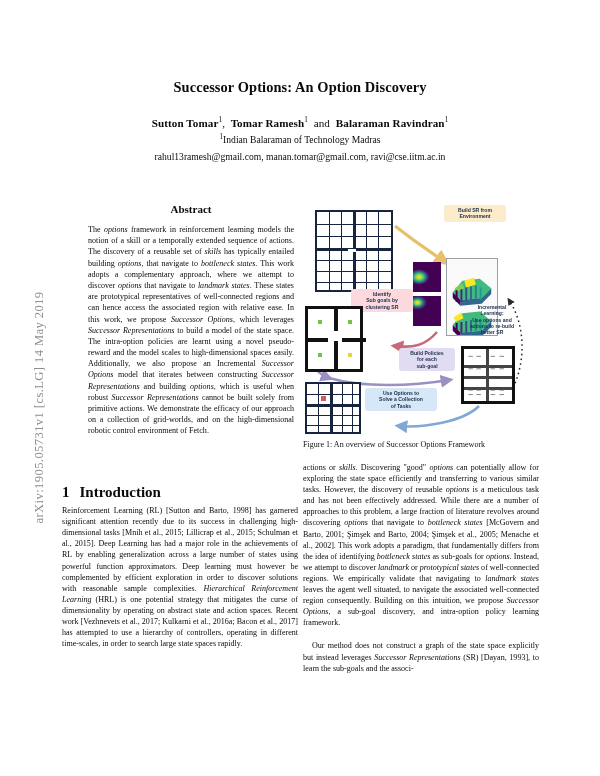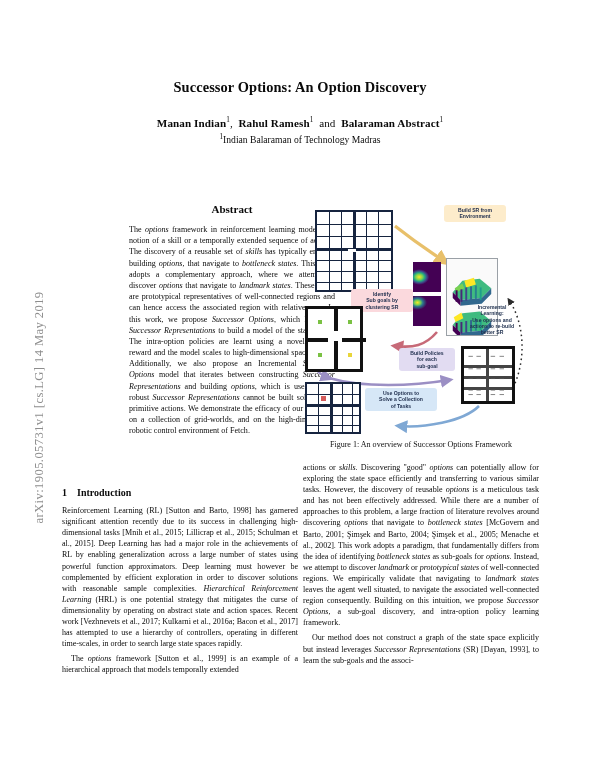--- a/index.html
+++ b/index.html
@@ -69,21 +69,20 @@
     margin-top: 6px;
     font-size: 9.6px;
   }
 
   
   #abstract-block {
     position: absolute;
     left: 88px;
     top: 203px;
     width: 206px;
-    margin-left: 41px;
   }
   #abstract-heading {
     text-align: center;
     font-size: 11px;
     font-weight: bold;
     margin-bottom: 9px;
   }
   #abstract-text {
     font-size: 8.05px;
     line-height: 11.18px;
@@ -97,45 +96,45 @@
     position: absolute;
     width: 236px;
     font-size: 8.05px;
     line-height: 11.1px;
     text-align: justify;
   }
   #col-left  { left: 62px;  top: 487px; }
   #col-right { left: 303px; top: 462px; }
 
   .sec-head {
-    font-size: 10px;
+    font-size: 15px;
     font-weight: bold;
     margin: 0 0 7px 0;
   }
   .sec-head .num { margin-right: 10px; }
   .para { margin: 0; text-indent: 0; }
-  .para + .para { text-indent: 9px; margin-top: 4px; }
+  .para + .para { text-indent: 9px; margin-top: 12px; }
   i { }
 
   
   #figure-block {
     position: absolute;
     left: 303px;
     top: 196px;
     width: 236px;
   }
   #figure-canvas {
     position: relative;
     width: 236px;
     height: 238px;
   }
   #figure-caption {
     margin-top: 6px;
     font-size: 8.05px;
-    text-align: center;
+    text-align: left;
     color: #111;
   }
 
   
   .fig-label {
     position: absolute;
     border-radius: 3px;
     font-family: "Liberation Sans", sans-serif;
     font-size: 5.1px;
     line-height: 6.3px;
@@ -198,27 +197,28 @@
 <div id="arxiv-stamp">arXiv:1905.05731v1  [cs.LG]  14 May 2019</div>
 
 <div id="page">
 
   <div id="title-block">
     <div id="paper-title">
       <span>Successor Options: An Option Discovery</span><br>
     </div>
 
     <div id="authors">
-      <span>Manan Indian</span><sup>1</sup><span class="sep">,</span>&nbsp;
-      <span>Rahul Ramesh</span><sup>1</sup>&nbsp;
+      <span>Sutton Tomar</span><sup>1</sup><span class="sep">,</span>&nbsp;
+      <span>Tomar Ramesh</span><sup>1</sup>&nbsp;
       <span class="sep">and</span>&nbsp;
-      <span>Balaraman Abstract</span><sup>1</sup>
+      <span>Balaraman Ravindran</span><sup>1</sup>
     </div>
 
     <div id="affiliation"><sup>1</sup><span>Indian Balaraman of Technology Madras</span></div>
+    <div id="emails">rahul13ramesh@gmail.com, manan.tomar@gmail.com, ravi@cse.iitm.ac.in</div>
   </div>
 
   <div id="abstract-block">
     <div id="abstract-heading">Abstract</div>
     <div id="abstract-text">The <i>options</i> framework in reinforcement learning models the notion of a skill or a temporally extended sequence of actions. The discovery of a reusable set of <i>skills</i> has typically entailed building <i>options</i>, that navigate to <i>bottleneck states</i>. This work adopts a complementary approach, where we attempt to discover <i>options</i> that navigate to <i>landmark states</i>. These states are prototypical representatives of well-connected regions and can hence access the associated region with relative ease. In this work, we propose <i>Successor Options</i>, which leverages <i>Successor Representations</i> to build a model of the state space. The intra-option policies are learnt using a novel pseudo-reward and the model scales to high-dimensional spaces easily. Additionally, we also propose an Incremental <i>Successor Options</i> model that iterates between constructing <i>Successor Representations</i> and building <i>options</i>, which is useful when robust <i>Successor Representations</i> cannot be built solely from primitive actions. We demonstrate the efficacy of our approach on a collection of grid-worlds, and on the high-dimensional robotic control environment of Fetch.</div>
   </div>
 
   <div id="figure-block">
     <div id="figure-canvas">
 
@@ -380,21 +380,20 @@
 
     </div>
     <div id="figure-caption">Figure 1: An overview of Successor Options Framework</div>
   </div>
 
   <div class="col" id="col-left">
     <div class="sec-head">
       <span class="num">1</span><span>Introduction</span>
     </div>
     <p class="para">Reinforcement Learning (RL) [Sutton and Barto, 1998] has garnered significant attention recently due to its success in challenging high-dimensional tasks [Mnih et al., 2015; Lillicrap et al., 2015; Schulman et al., 2015]. Deep Learning has had a major role in the achievements of RL by enabling generalization across a large number of states using powerful function approximators. Deep learning must however be complemented by efficient exploration in order to discover solutions with reasonable sample complexities. <i>Hierarchical Reinforcement Learning</i> (HRL) is one potential strategy that mitigates the curse of dimensionality by operating on abstract state and action spaces. Recent work [Vezhnevets et al., 2017; Kulkarni et al., 2016a; Bacon et al., 2017] has attempted to use a hierarchy of controllers, operating in different time-scales, in order to search large state spaces rapidly.</p>
-    <p class="para">The <i>options</i> framework [Sutton et al., 1999] is an example of a hierarchical approach that models temporally extended</p>
   </div>
 
   <div class="col" id="col-right">
     <p class="para">actions or <i>skills</i>. Discovering "good" <i>options</i> can potentially allow for exploring the state space efficiently and transferring to various similar tasks. However, the discovery of reusable <i>options</i> is a meticulous task and has not been effectively addressed. While there are a number of approaches to this problem, a large fraction of literature revolves around discovering <i>options</i> that navigate to <i>bottleneck states</i> [McGovern and Barto, 2001; Şimşek and Barto, 2004; Şimşek et al., 2005; Menache et al., 2002]. This work adopts a paradigm, that fundamentally differs from the idea of identifying <i>bottleneck states</i> as sub-goals for <i>options</i>. Instead, we attempt to discover <i>landmark</i> or <i>prototypical states</i> of well-connected regions. We empirically validate that navigating to <i>landmark states</i> leaves the agent well situated, to navigate the associated well-connected region consequently. Building on this intuition, we propose <i>Successor Options</i>, a sub-goal discovery, and intra-option policy learning framework.</p>
     <p class="para">Our method does not construct a graph of the state space explicitly but instead leverages <i>Successor Representations</i> (SR) [Dayan, 1993], to learn the sub-goals and the associ-</p>
   </div>
 
 </div>
 
 </body></html>

